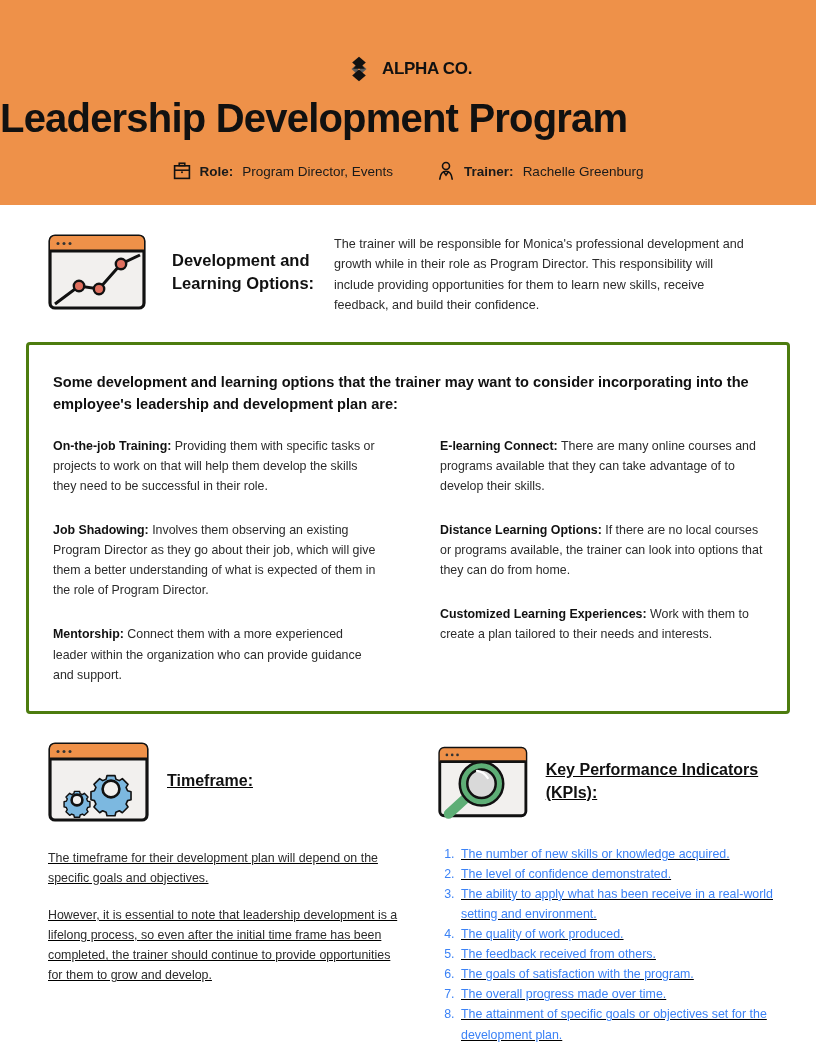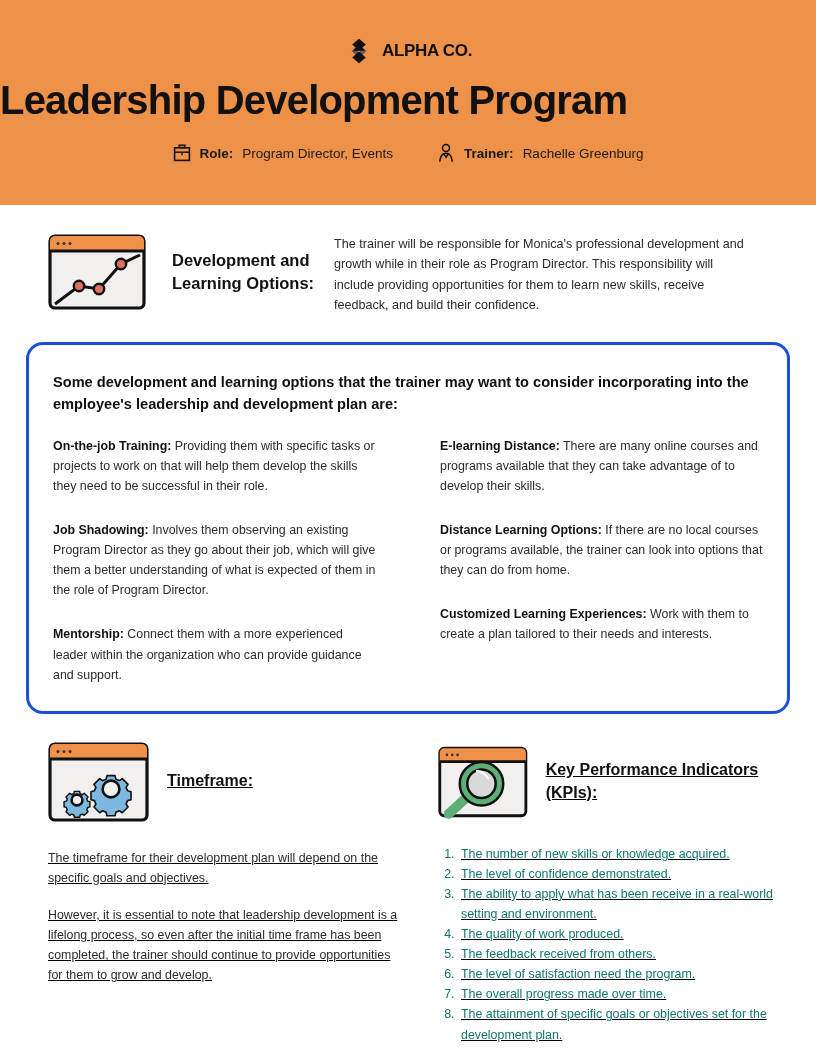--- a/index.html
+++ b/index.html
@@ -22,21 +22,21 @@
     width: 816px;
     height: 205px;
     background: #ee9149;
     position: relative;
   }
   .brand {
     display: flex;
     align-items: center;
     justify-content: center;
     gap: 8px;
-    padding-top: 38px;
+    padding-top: 56px;
   }
   .brand-logo { width: 30px; height: 26px; display: block; }
   .brand-name {
     font-family: "Liberation Sans", sans-serif;
     font-weight: bold;
     font-size: 17px;
     letter-spacing: -0.3px;
     color: #111111;
   }
   .doc-title {
@@ -95,22 +95,22 @@
     line-height: 1.62;
     color: #2b2b2b;
     margin-left: 12px;
     width: 418px;
     padding-top: 5px;
   }
 
   
   .options-box {
     margin: 26px 26px 0 26px;
-    border: 3px solid #1d4ed8;
-    border-radius: 17px;
+    border: 3px solid #4d7c0f;
+    border-radius: 4px;
     padding: 26px 24px 26px 24px;
     background: #ffffff;
   }
   .options-title {
     font-weight: bold;
     font-size: 14.6px;
     line-height: 1.55;
     color: #111111;
     margin-bottom: 20px;
   }
@@ -154,21 +154,21 @@
     line-height: 1.62;
     color: #2b2b2b;
   }
   .b-body p { margin-bottom: 17px; }
   .b-body p:last-child { margin-bottom: 0; }
   .kpi-list {
     margin-top: 22px;
     padding-left: 20px;
     font-size: 12.4px;
     line-height: 1.62;
-    color: #0f766e;
+    color: #3b82f6;
   }
   .kpi-list li { margin-bottom: 0px; padding-left: 3px; }
 </style>
 </head>
 <body>
 
 <div class="page">
 
   <div class="header">
 
@@ -243,21 +243,21 @@
         <p class="option-item">
           <span class="term">Job Shadowing:</span><span> Involves them observing an existing Program Director as they go about their job, which will give them a better understanding of what is expected of them in the role of Program Director.</span>
         </p>
         <p class="option-item">
           <span class="term">Mentorship:</span><span> Connect them with a more experienced leader within the organization who can provide guidance and support.</span>
         </p>
       </div>
 
       <div class="options-col">
         <p class="option-item">
-          <span class="term">E-learning Distance:</span><span> There are many online courses and programs available that they can take advantage of to develop their skills.</span>
+          <span class="term">E-learning Connect:</span><span> There are many online courses and programs available that they can take advantage of to develop their skills.</span>
         </p>
         <p class="option-item">
           <span class="term">Distance Learning Options:</span><span> If there are no local courses or programs available, the trainer can look into options that they can do from home.</span>
         </p>
         <p class="option-item">
           <span class="term">Customized Learning Experiences:</span><span> Work with them to create a plan tailored to their needs and interests.</span>
         </p>
       </div>
 
     </div>
@@ -315,20 +315,20 @@
         </svg>
         <div class="b-head-title">Key Performance Indicators (KPIs):</div>
       </div>
 
       <ol class="kpi-list">
         <li>The number of new skills or knowledge acquired.</li>
         <li>The level of confidence demonstrated.</li>
         <li>The ability to apply what has been receive in a real-world setting and environment.</li>
         <li>The quality of work produced.</li>
         <li>The feedback received from others.</li>
-        <li>The level of satisfaction need the program.</li>
+        <li>The goals of satisfaction with the program.</li>
         <li>The overall progress made over time.</li>
         <li>The attainment of specific goals or objectives set for the development plan.</li>
       </ol>
     </div>
 
   </div>
 </div>
 
 </body></html>

